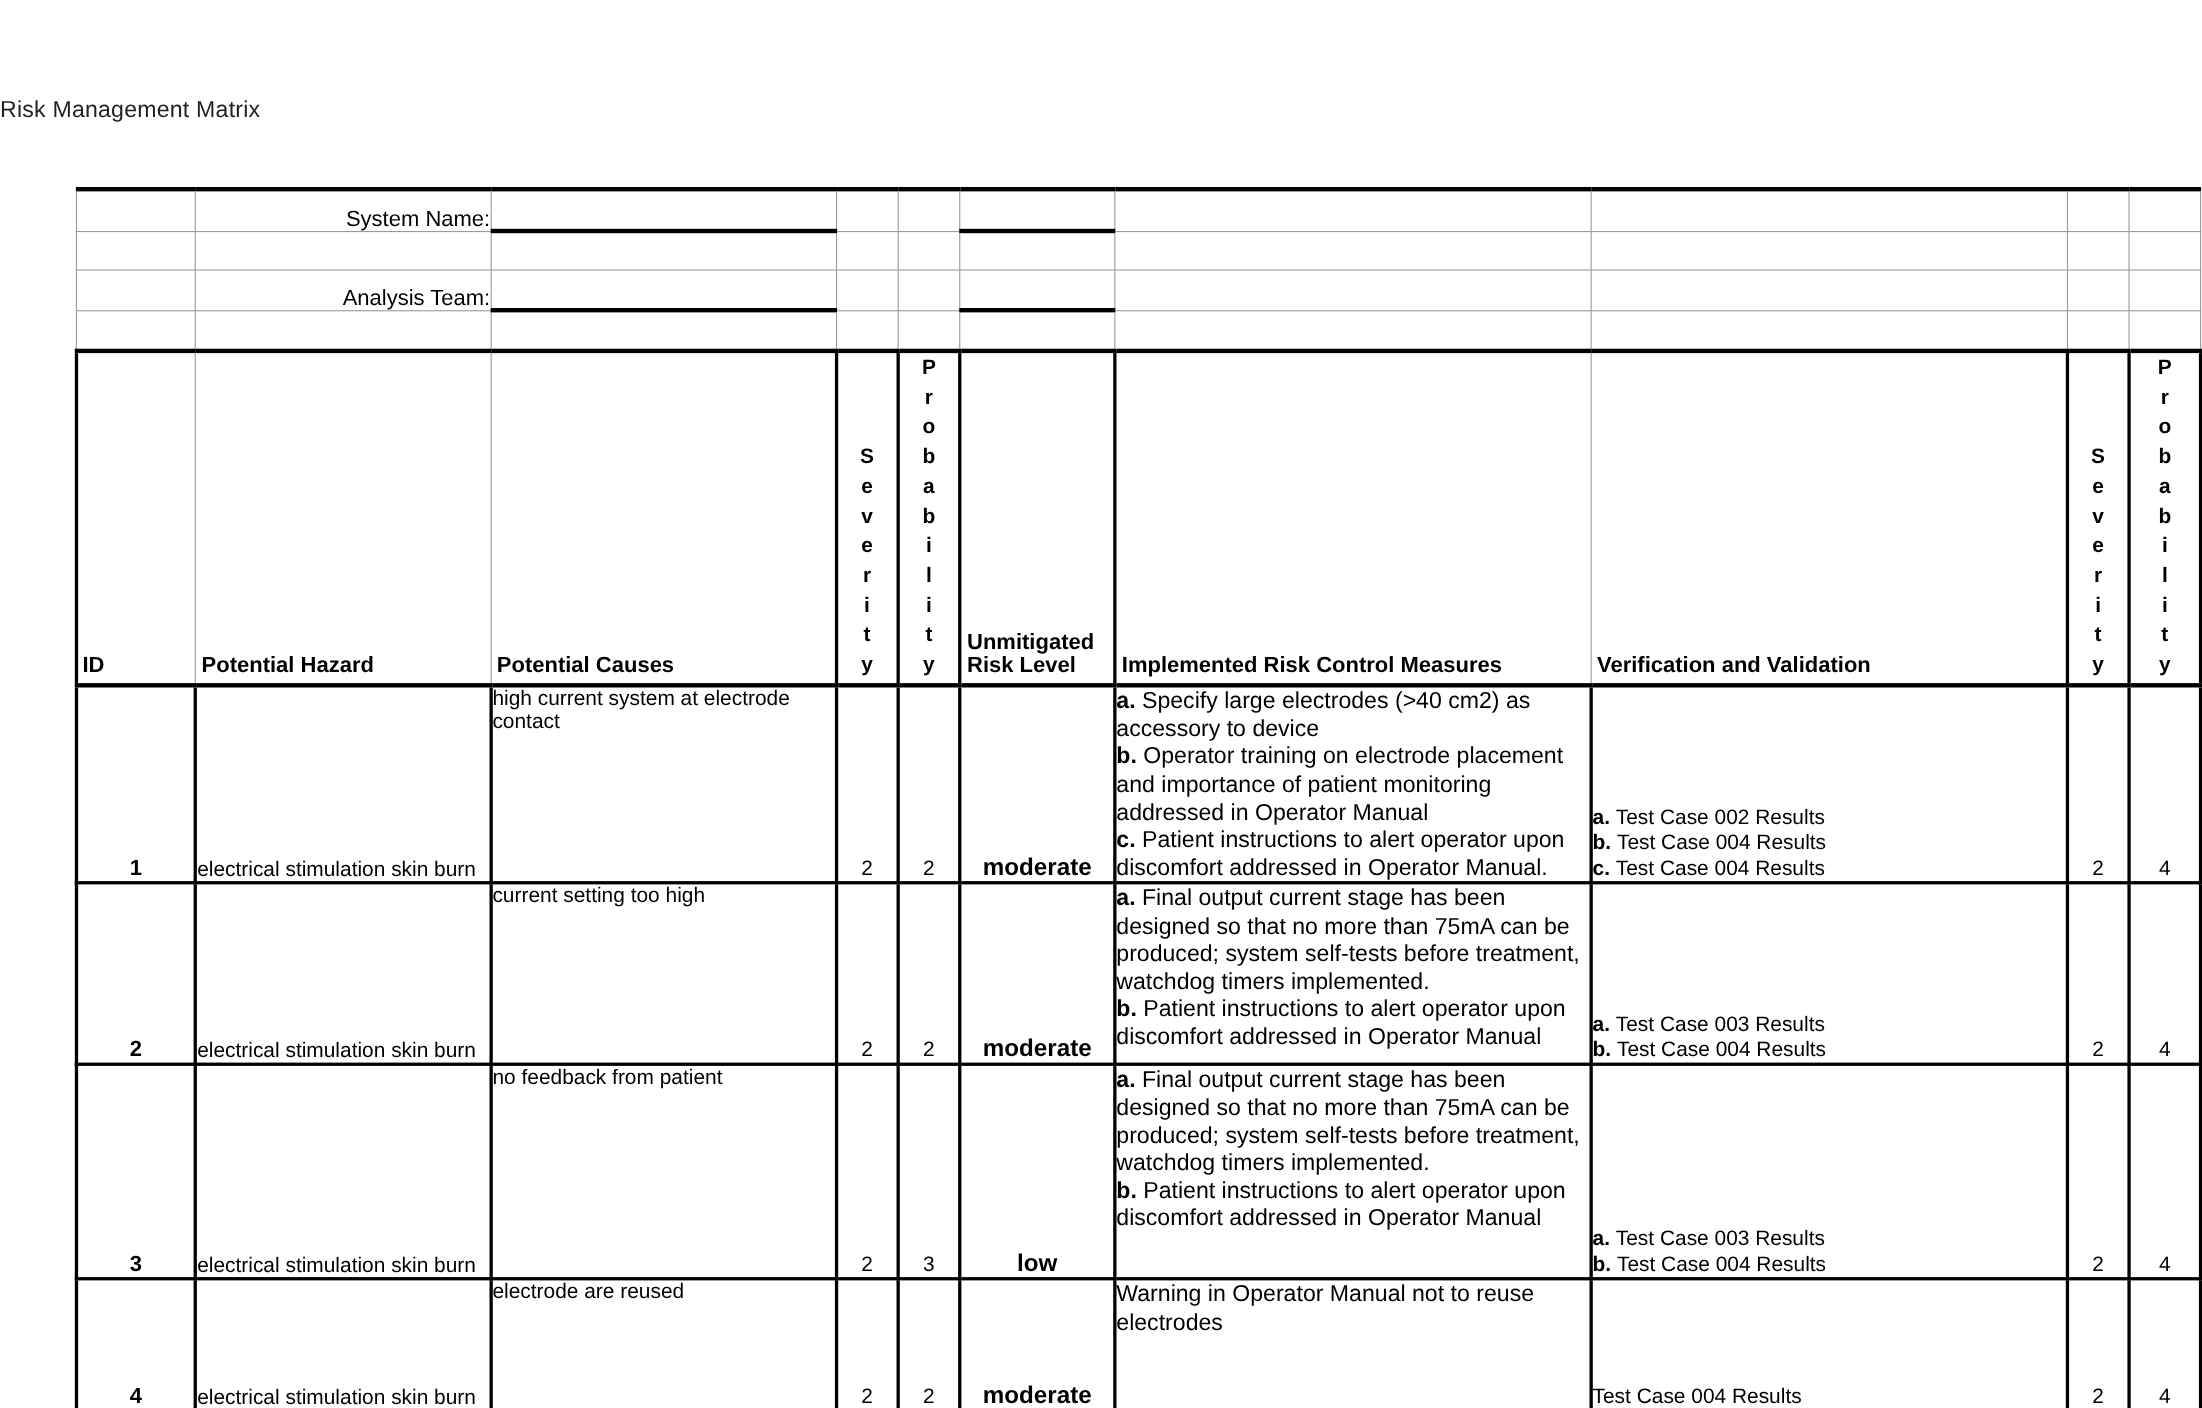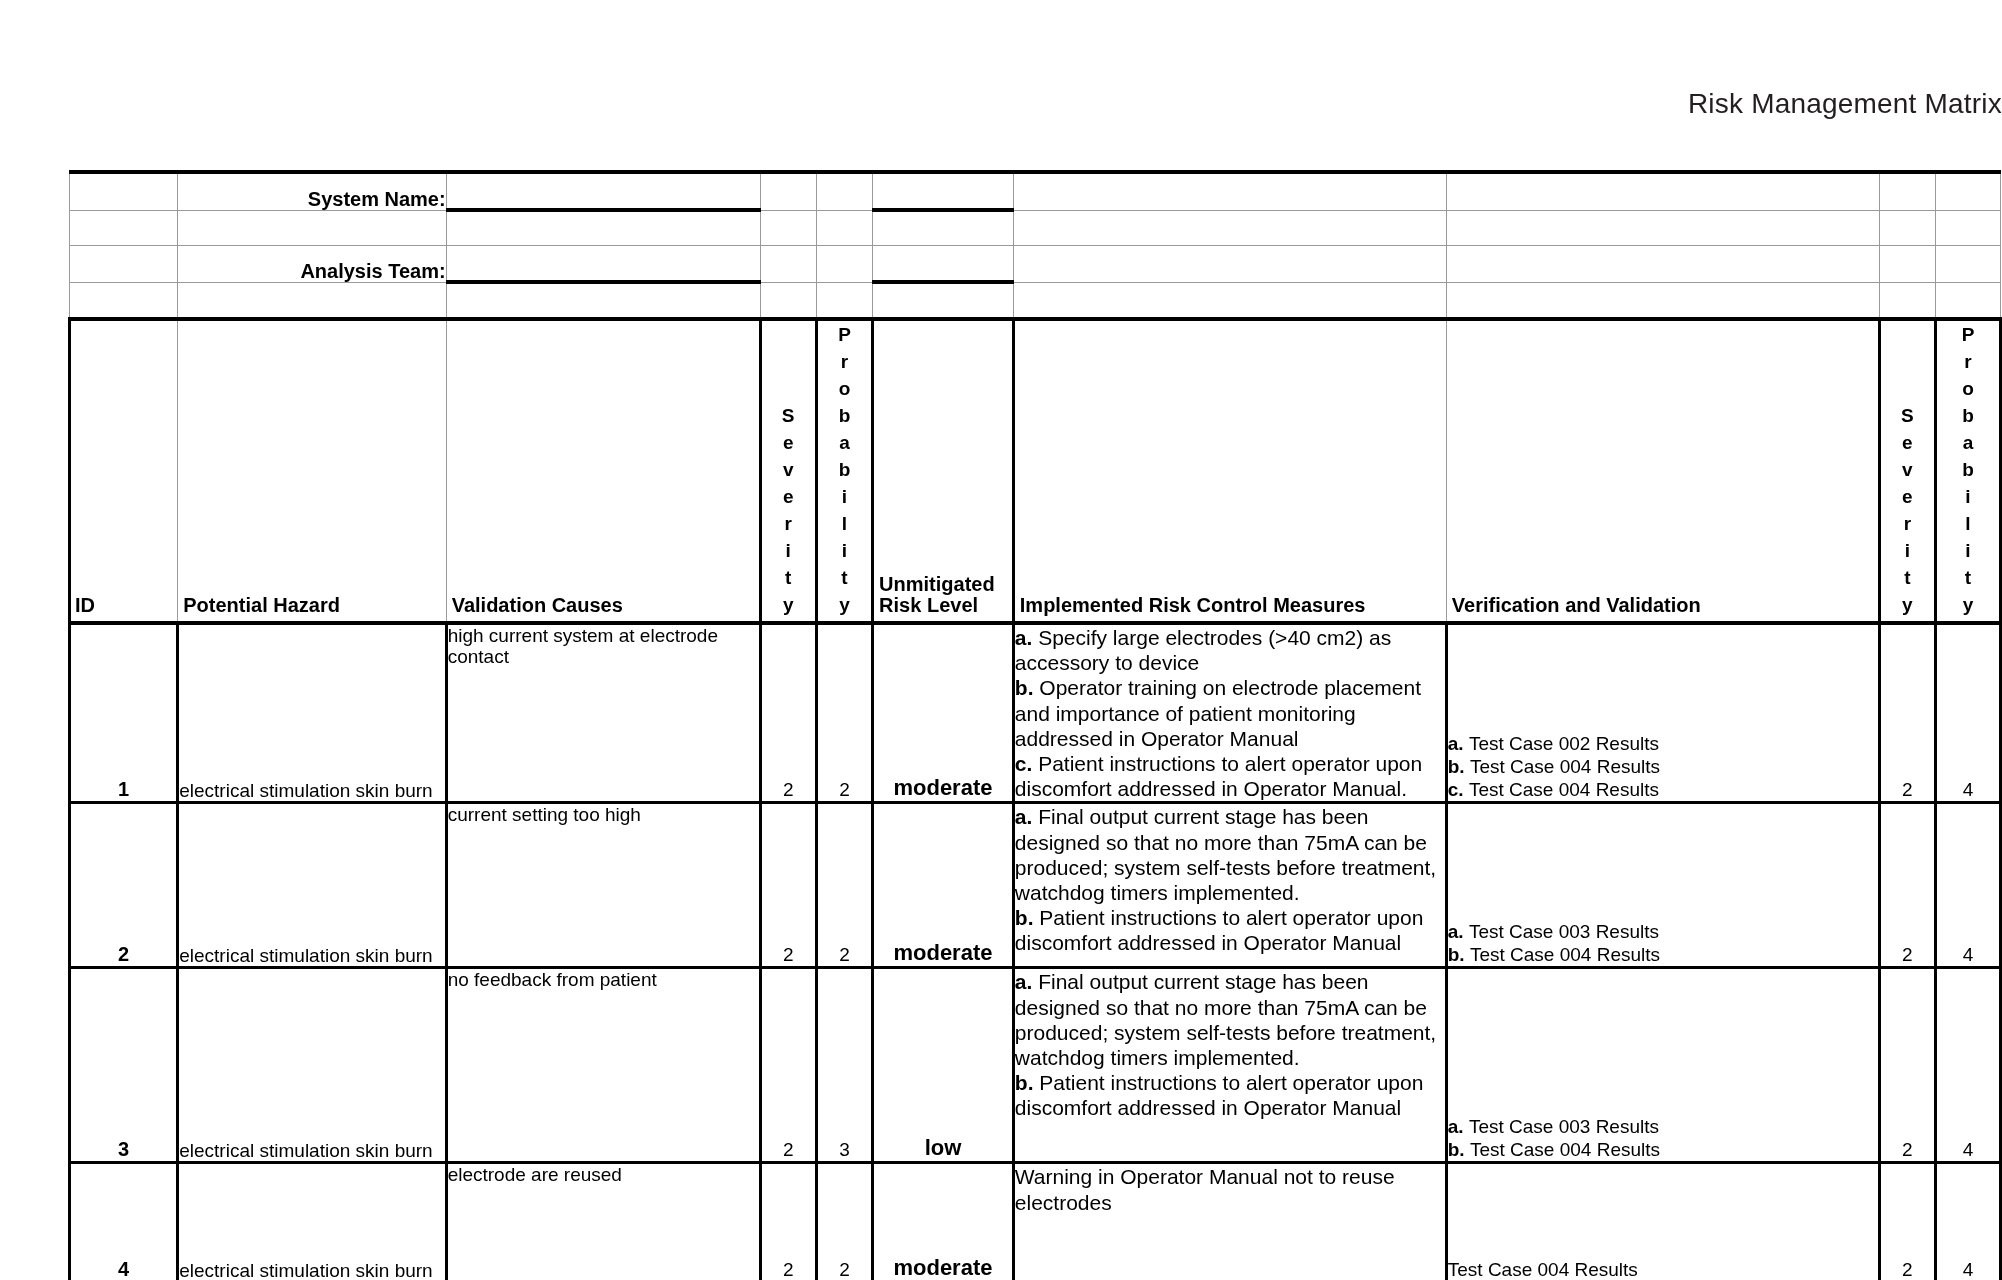--- a/index.html
+++ b/index.html
@@ -21,22 +21,22 @@
     height: 1280px;
     background: #ffffff;
   }
 
   
   .doc-title {
     position: absolute;
     left: 0;
     top: 88px;
     width: 2002px;
-    text-align: right;
-    font-size: 28px;
+    text-align: left;
+    font-size: 21px;
     letter-spacing: 0.2px;
     color: #231f20;
   }
 
   
   .sheet {
     position: absolute;
     left: 68px;
     top: 170px;
     width: 1934px;
@@ -70,21 +70,21 @@
   
   .hv-top    { border-top: 4px solid #000 !important; }
   .hv-left   { border-left: 3px solid #000 !important; }
   .hv-right  { border-right: 3px solid #000 !important; }
   .md-bottom { border-bottom: 3px solid #000 !important; }
 
   
   .banner-row td { height: 34px; }
   .banner-label {
     text-align: right;
-    font-weight: bold;
+    font-weight: normal;
     font-size: 20px;
     padding-right: 4px;
     vertical-align: bottom;
     line-height: 1.05;
   }
   .banner-field {
     border-bottom: 4px solid #000 !important;
   }
   .spacer-row td { height: 33px; }
 
@@ -241,21 +241,21 @@
         </tr>
 
         <tr class="head-row">
           <td class="hv-left">
             <div class="col-head noindent">ID</div>
           </td>
           <td>
             <div class="col-head">Potential Hazard</div>
           </td>
           <td>
-            <div class="col-head">Validation Causes</div>
+            <div class="col-head">Potential Causes</div>
           </td>
           <td class="vcol">
             <div class="vstack">
                 <span>S</span>
                 <span>e</span>
                 <span>v</span>
                 <span>e</span>
                 <span>r</span>
                 <span>i</span>
                 <span>t</span>

